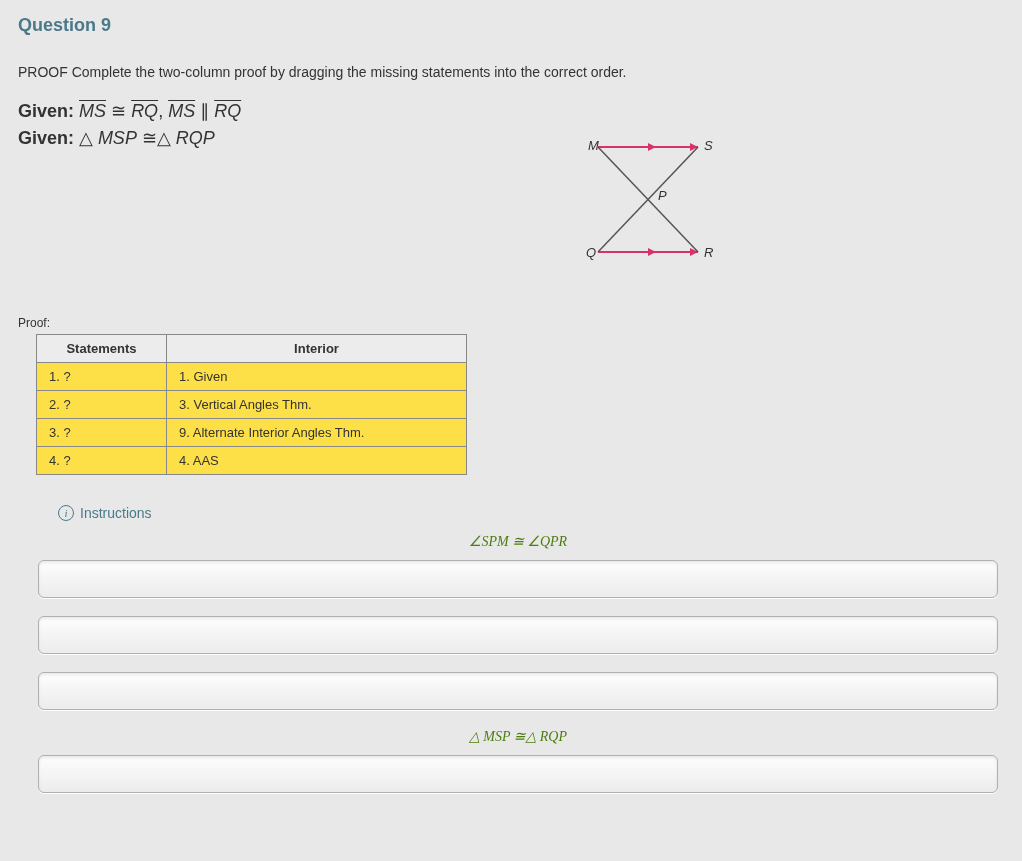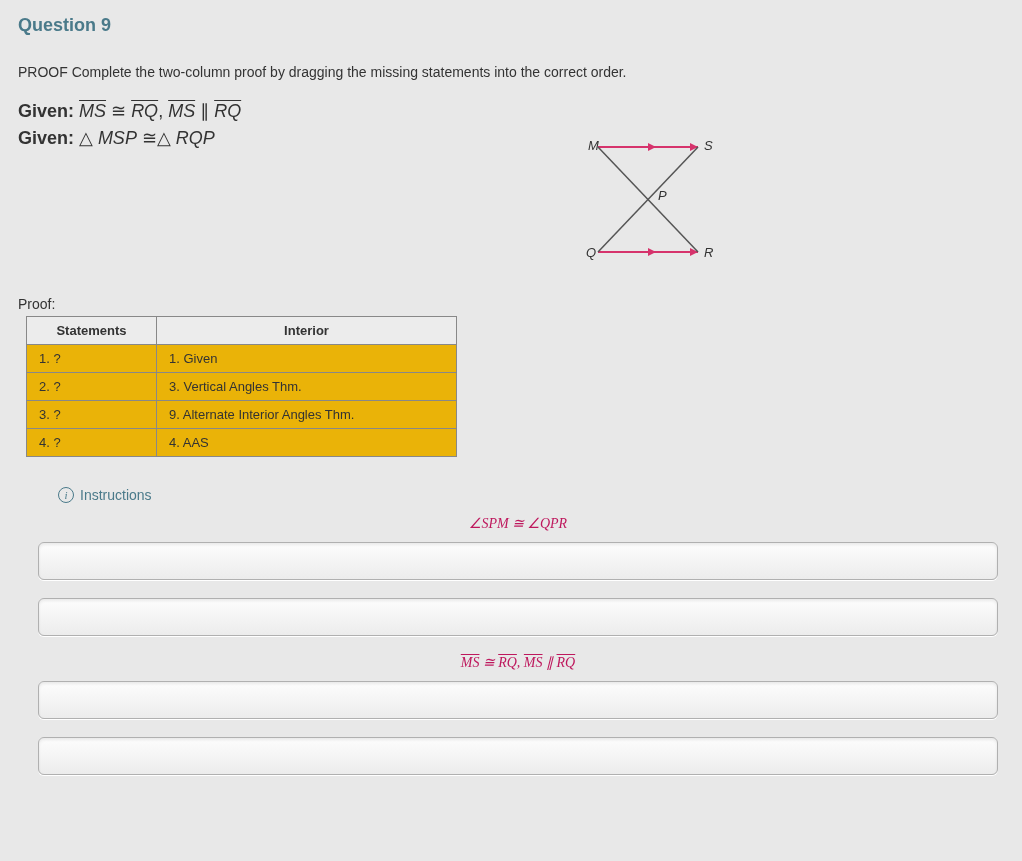--- a/index.html
+++ b/index.html
@@ -33,28 +33,28 @@
   .diagram-wrap {
     display: flex;
     justify-content: flex-start;
   }
   .diagram {
     margin-left: 560px;
     margin-top: -30px;
     margin-bottom: 20px;
   }
   .proof-label {
-    font-size: 14px;
+    font-size: 12px;
     margin-bottom: 4px;
-    margin-top: 4px;
+    margin-top: 24px;
   }
   table.proof {
     border-collapse: collapse;
-    background: #eab308;
-    margin-left: 8px;
+    background: #fde047;
+    margin-left: 18px;
   }
   table.proof th, table.proof td {
     border: 1px solid #888;
     font-size: 13px;
     padding: 6px 12px;
     text-align: left;
   }
   table.proof th {
     font-weight: bold;
     text-align: center;
@@ -92,21 +92,21 @@
     box-shadow: inset 0 2px 3px rgba(0,0,0,0.08), 0 1px 0 #fff;
   }
   .drag-item {
     text-align: center;
     font-size: 14px;
     font-family: 'Times New Roman', serif;
     font-style: italic;
     margin-bottom: 6px;
     margin-left: 20px;
     width: 960px;
-    color: #be185d;
+    color: #4d7c0f;
   }
 </style>
 </head>
 <body>
 
 <div class="question-title">Question 9</div>
 
 <div class="proof-instr">
   <b>PROOF</b>
   <span>Complete the two-column proof by dragging the missing statements into the correct order.</span>
@@ -180,19 +180,19 @@
 </div>
 
 <div>
   <div class="drag-item">
     <span class="italic">∠SPM</span> ≅ <span class="italic">∠QPR</span>
   </div>
   <div class="drop-zone"></div>
 
   <div class="drop-zone"></div>
 
-  <div class="drag-item">
-    <span class="overline">MS</span> ≅ <span class="overline">RQ</span>, <span class="overline">MS</span> ∥ <span class="overline">RQ</span>
-  </div>
   <div class="drop-zone"></div>
 
+  <div class="drag-item">
+    △ <span class="italic">MSP</span> ≅△ <span class="italic">RQP</span>
+  </div>
   <div class="drop-zone"></div>
 </div>
 
 </body></html>

